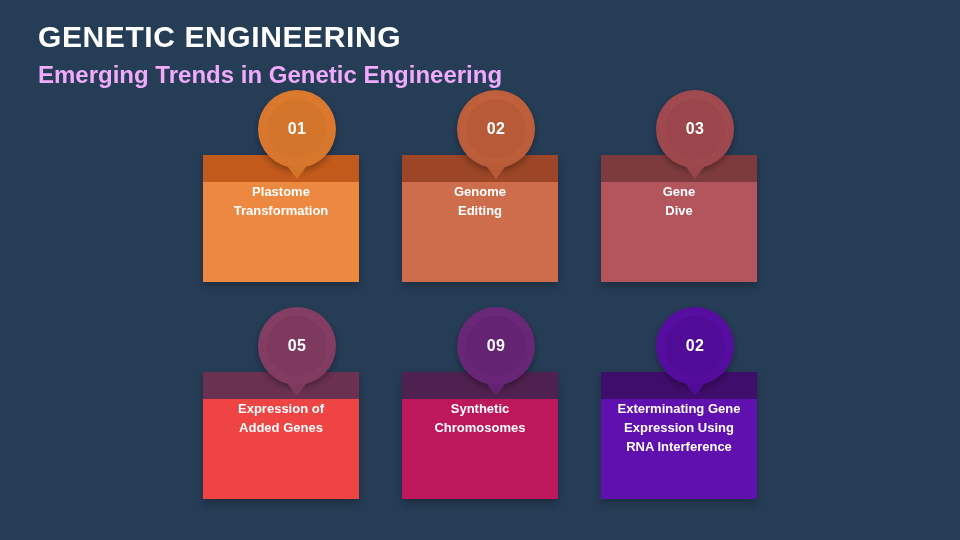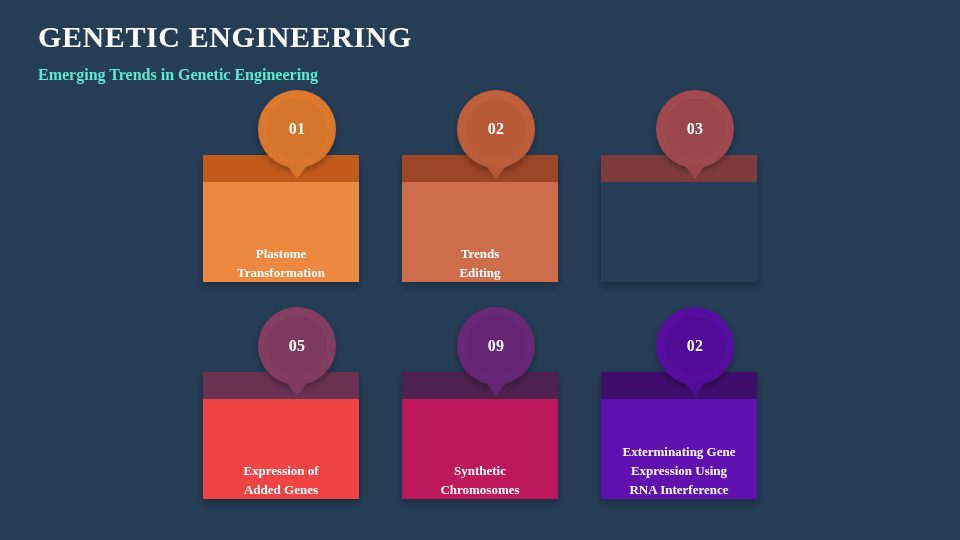--- a/index.html
+++ b/index.html
@@ -6,44 +6,44 @@
     margin: 0;
     padding: 0;
     background: #1d2d40;
   }
   #slide {
     position: relative;
     width: 960px;
     height: 540px;
     background: #263d56;
     overflow: hidden;
-    font-family: Liberation Serif, serif;
+    font-family: Liberation Sans, sans-serif;
     -webkit-font-smoothing: antialiased;
   }
 
   
   #header {
     position: absolute;
     left: 38px;
     top: 18px;
     width: 760px;
   }
   #title {
     font-size: 30px;
     font-weight: bold;
     letter-spacing: 0.6px;
     color: #ffffff;
     line-height: 38px;
     margin: 0;
     white-space: nowrap;
   }
   #subtitle {
-    font-size: 16px;
-    font-weight: bold;
-    color: #5eead4;
+    font-size: 24px;
+    font-weight: bold;
+    color: #f0abfc;
     line-height: 26px;
     margin: 6px 0 0 0;
     white-space: nowrap;
   }
 
   
   .item {
     position: absolute;
     width: 188px;
   }
@@ -107,21 +107,21 @@
     width: 100%;
     height: 27px;
   }
   .card-body {
     position: absolute;
     left: 0;
     top: 27px;
     right: 0;
     bottom: 0;
     display: flex;
-    align-items: flex-end;
+    align-items: flex-start;
     justify-content: center;
     padding: 0 12px;
     box-sizing: border-box;
   }
   .card-label {
     font-size: 13px;
     font-weight: bold;
     line-height: 19px;
     color: #ffffff;
     text-align: center;
@@ -157,34 +157,38 @@
       <div class="item" style="left: 402px; top: 90px;">
         <div class="circle-wrap">
           <div class="circle-outer" style="background: radial-gradient(circle at 50% 38%, rgb(196, 99, 63), rgb(184, 90, 56));"></div>
           <div class="circle-inner" style="background: rgb(184, 90, 56);"></div>
           <div class="circle-num">02</div>
           <div class="tail" style="border-top: 12px solid rgb(184, 90, 56);"></div>
         </div>
         <div class="card">
           <div class="card-band" style="background: rgb(156, 69, 39);"></div>
           <div class="card-body" style="background: rgb(205, 109, 75);">
-            <div class="card-label">Trends
+            <div class="card-label">Genome
 Editing</div>
           </div>
         </div>
       </div>
       <div class="item" style="left: 601px; top: 90px;">
         <div class="circle-wrap">
           <div class="circle-outer" style="background: radial-gradient(circle at 50% 38%, rgb(165, 77, 82), rgb(154, 70, 76));"></div>
           <div class="circle-inner" style="background: rgb(154, 70, 76);"></div>
           <div class="circle-num">03</div>
           <div class="tail" style="border-top: 12px solid rgb(154, 70, 76);"></div>
         </div>
         <div class="card">
           <div class="card-band" style="background: rgb(126, 59, 61);"></div>
+          <div class="card-body" style="background: rgb(178, 85, 92);">
+            <div class="card-label">Gene
+Dive</div>
+          </div>
         </div>
       </div>
       <div class="item" style="left: 203px; top: 307px;">
         <div class="circle-wrap">
           <div class="circle-outer" style="background: radial-gradient(circle at 50% 38%, rgb(138, 65, 103), rgb(125, 58, 94));"></div>
           <div class="circle-inner" style="background: rgb(125, 58, 94);"></div>
           <div class="circle-num">05</div>
           <div class="tail" style="border-top: 12px solid rgb(125, 58, 94);"></div>
         </div>
         <div class="card">

